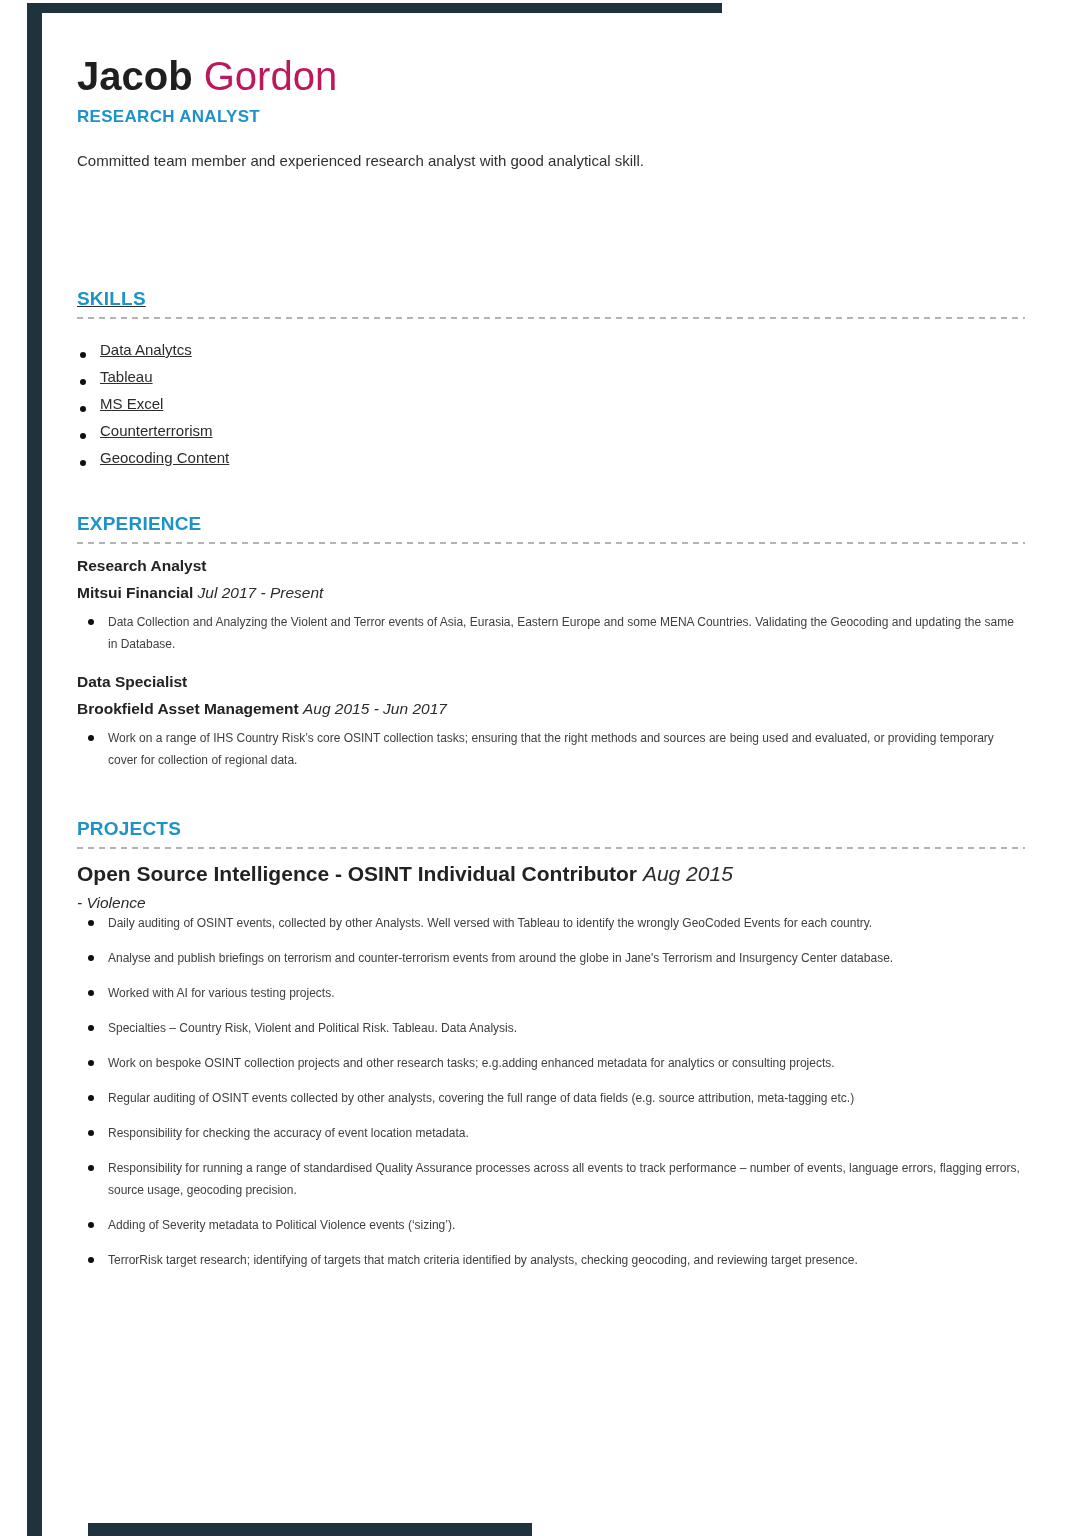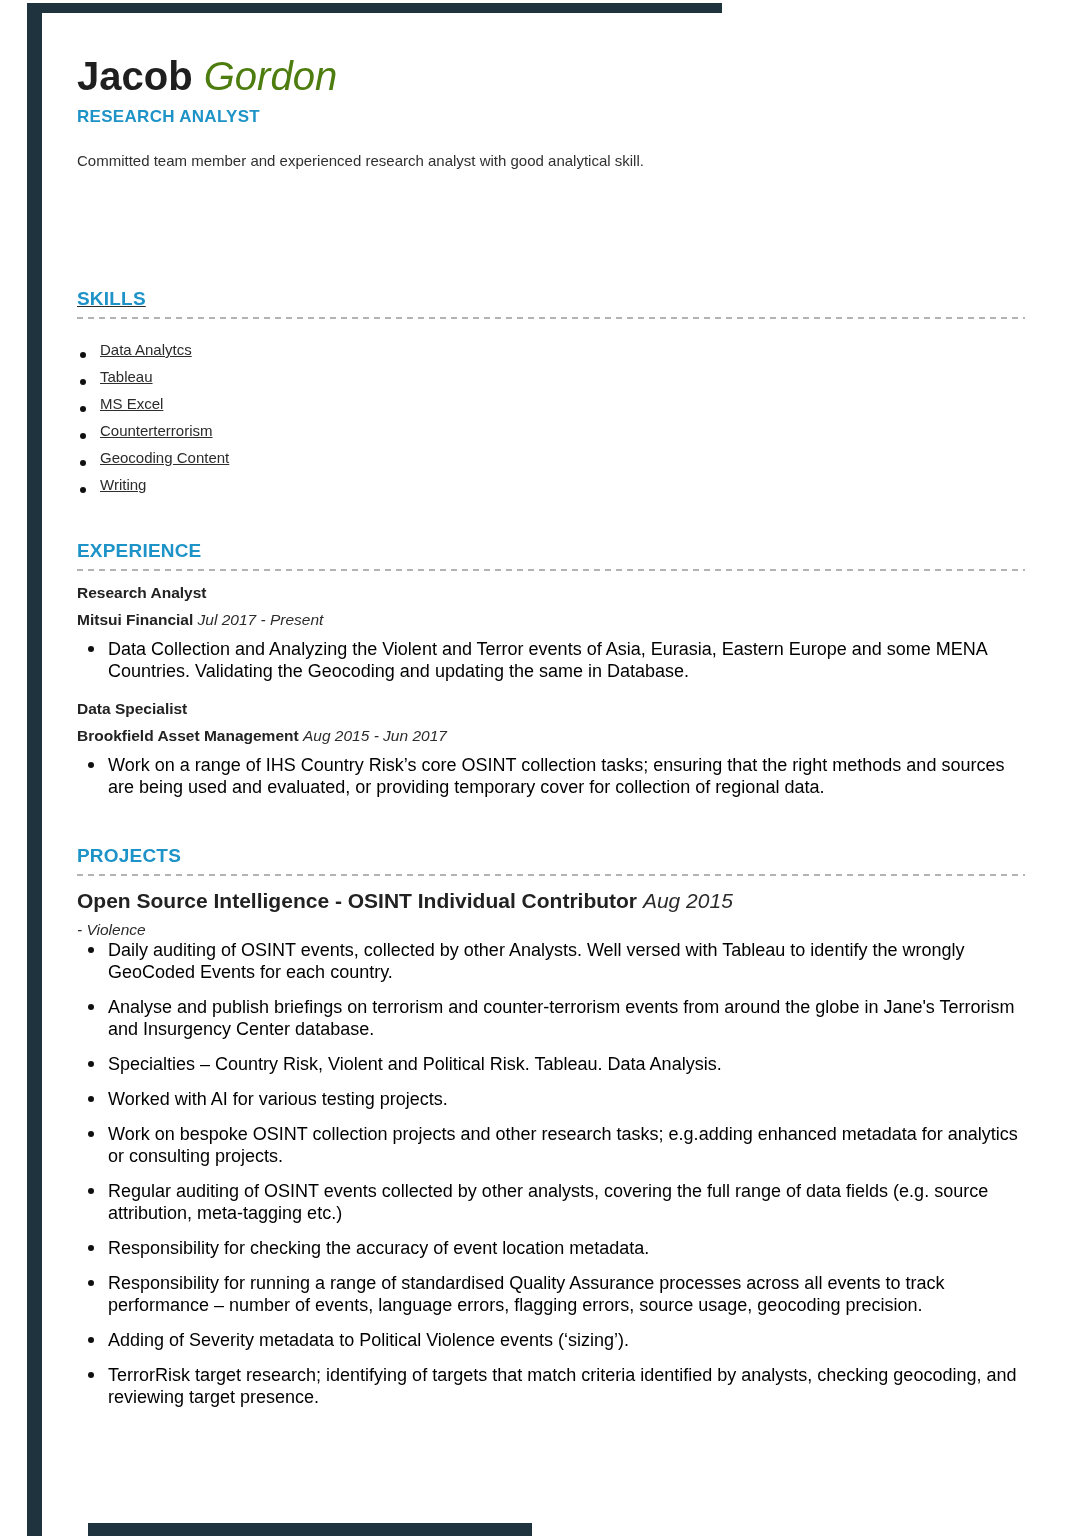--- a/index.html
+++ b/index.html
@@ -12,21 +12,21 @@
     overflow: hidden;
   }
   .bar { position: absolute; background: #1e333d; }
   .bar-top    { left: 27px;  top: 3px;    width: 695px; height: 10px; }
   .bar-left   { left: 27px;  top: 3px;    width: 15px;  height: 1533px; }
   .bar-bottom { left: 88px;  top: 1523px; width: 444px; height: 13px; }
 
   .content { position: absolute; left: 77px; top: 0; width: 948px; }
 
   .name { margin: 54px 0 0 0; font-size: 40px; line-height: 1.1; font-weight: 700; color: #1f1f1f; }
-  .name .last { font-weight: 400; color: #4d7c0f; font-style: italic; }
+  .name .last { font-weight: 400; color: #be185d; }
   .job-title { margin-top: 9px; font-size: 17px; font-weight: 700; color: #1d93c7; letter-spacing: 0.3px; }
   .summary { margin-top: 25px; font-size: 15px; color: #303030; }
 
   .section-heading { font-size: 19px; font-weight: 700; color: #1d93c7; letter-spacing: 0.2px; }
   .rule {
     height: 2px; margin-top: 7px;
     background: repeating-linear-gradient(90deg, #b3b3b3 0 6px, transparent 6px 11px);
   }
 
   .sec-skills     { margin-top: 119px; text-decoration: underline; }
@@ -36,21 +36,21 @@
   .skills-list { margin-top: 12px; }
   .skill-item { display: flex; align-items: flex-end; height: 27px; font-size: 15px; color: #2b2b2b; }
   .skill-item .dot { flex: 0 0 auto; width: 6px; height: 6px; border-radius: 50%; background: #101010; margin: 2px 14px 0 3px; }
 
   .role { margin-top: 13px; font-size: 15.5px; font-weight: 700; color: #222; }
   .company-line { margin-top: 9px; font-size: 15.5px; color: #222; }
   .company { font-weight: 700; }
   .dates { font-style: italic; font-weight: 400; color: #2b2b2b; }
 
   .bullets { margin-top: 9px; }
-  .bullet { display: flex; font-size: 18px; line-height: 22px; margin-bottom: 13px; color: #000000; }
+  .bullet { display: flex; font-size: 12px; line-height: 22px; margin-bottom: 13px; color: #404040; }
   .bullet .dot { flex: 0 0 auto; width: 6px; height: 6px; border-radius: 50%; background: #101010; margin: 8px 14px 0 11px; }
   .bullet .txt { flex: 1 1 auto; }
 
   .proj-title-line { margin-top: 13px; font-size: 21px; color: #222; }
   .proj-title { font-weight: 700; }
   .proj-dates2 { margin-top: 8px; font-size: 15.5px; font-style: italic; color: #2b2b2b; }
 </style>
 </head>
 <body>
 
@@ -83,24 +83,20 @@
           <span class="dot"></span>
           <span>MS Excel</span>
         </div>
       <div class="skill-item">
           <span class="dot"></span>
           <span>Counterterrorism</span>
         </div>
       <div class="skill-item">
           <span class="dot"></span>
           <span>Geocoding Content</span>
-        </div>
-      <div class="skill-item">
-          <span class="dot"></span>
-          <span>Writing</span>
         </div>
     </div>
   </div>
 
   <div class="sec-experience">
     <div class="section-heading">EXPERIENCE</div>
     <div class="rule"></div>
 
     <div>
       <div class="role">Research Analyst</div>
@@ -145,25 +141,25 @@
       <div class="bullet">
           <span class="dot"></span>
           <span class="txt">Daily auditing of OSINT events, collected by other Analysts. Well versed with Tableau to identify the wrongly GeoCoded Events for each country.</span>
         </div>
       <div class="bullet">
           <span class="dot"></span>
           <span class="txt">Analyse and publish briefings on terrorism and counter-terrorism events from around the globe in Jane's Terrorism and Insurgency Center database.</span>
         </div>
       <div class="bullet">
           <span class="dot"></span>
-          <span class="txt">Specialties – Country Risk, Violent and Political Risk. Tableau. Data Analysis.</span>
+          <span class="txt">Worked with AI for various testing projects.</span>
         </div>
       <div class="bullet">
           <span class="dot"></span>
-          <span class="txt">Worked with AI for various testing projects.</span>
+          <span class="txt">Specialties – Country Risk, Violent and Political Risk. Tableau. Data Analysis.</span>
         </div>
       <div class="bullet">
           <span class="dot"></span>
           <span class="txt">Work on bespoke OSINT collection projects and other research tasks; e.g.adding enhanced metadata for analytics or consulting projects.</span>
         </div>
       <div class="bullet">
           <span class="dot"></span>
           <span class="txt">Regular auditing of OSINT events collected by other analysts, covering the full range of data fields (e.g. source attribution, meta-tagging etc.)</span>
         </div>
       <div class="bullet">

